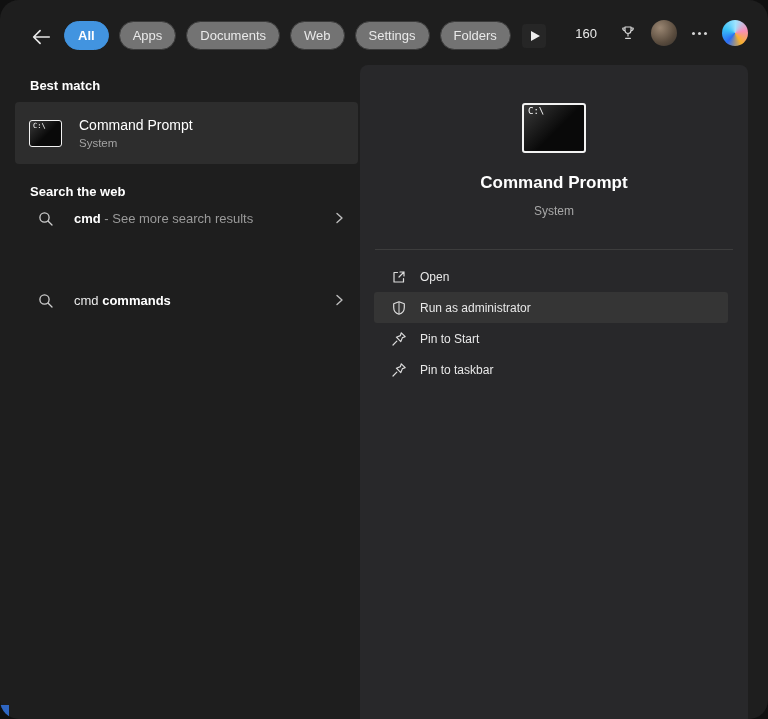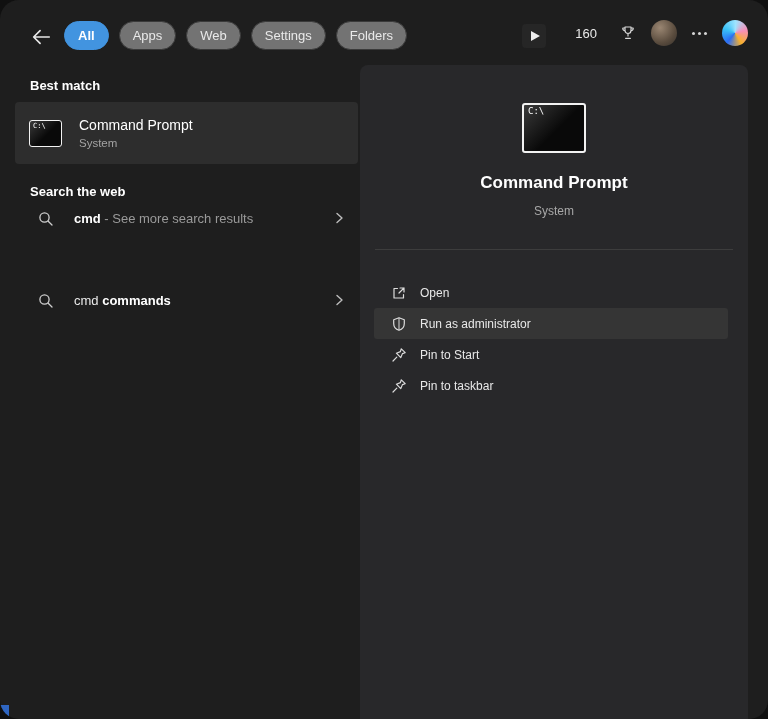--- a/index.html
+++ b/index.html
@@ -42,21 +42,21 @@
   .q-bold{font-weight:700;color:#fff;}
   .comp-muted{color:#9a9a9a;}
   .comp-bold{font-weight:700;color:#fff;}
   .sugg .chev{margin-left:auto;flex:0 0 auto;}
   
   .preview{position:absolute;left:360px;top:65px;width:388px;height:654px;background:var(--panel,#28282a);border-radius:8px 8px 0 0;}
   .pv-icon-wrap{position:absolute;top:38px;left:0;right:0;display:flex;justify-content:center;}
   .pv-title{position:absolute;top:108px;left:0;right:0;text-align:center;font-size:17px;font-weight:600;color:#fff;}
   .pv-sub{position:absolute;top:139px;left:0;right:0;text-align:center;font-size:12px;color:#a8a8a8;}
   .pv-divider{position:absolute;top:184px;left:15px;right:15px;height:1px;background:#3d3d3d;}
-  .actions{position:absolute;top:212px;left:14px;right:20px;}
+  .actions{position:absolute;top:196px;left:14px;right:20px;}
   .action{height:31px;display:flex;align-items:center;gap:13px;padding-left:17px;border-radius:3px;cursor:pointer;color:#e8e8e8;font-size:12px;}
   .action.hl{background:var(--rowhl,#353535);}
   .action svg{flex:0 0 auto;}
   
   .bg-fragment{position:absolute;left:0;bottom:0;width:9px;height:14px;background:#2f66c2;}
   svg{display:block;}
 </style>
 </head>
 <body>
 
@@ -64,20 +64,21 @@
 
   <button class="back-btn">
     <svg width="22" height="22" viewBox="0 0 24 24">
       <path d="M11 5 L4 12 L11 19 M4.5 12 H21" fill="none" stroke="#e8e8e8" stroke-width="1.8" stroke-linecap="round" stroke-linejoin="round"></path>
     </svg>
   </button>
 
   <div class="tabs">
     <button class="tab selected">All</button>
     <button class="tab">Apps</button>
+    <button class="tab">Documents</button>
     <button class="tab">Web</button>
     <button class="tab">Settings</button>
     <button class="tab">Folders</button>
 
   </div>
 
   <button class="scroll-btn">
     <span class="play-tri"></span>
   </button>
 

